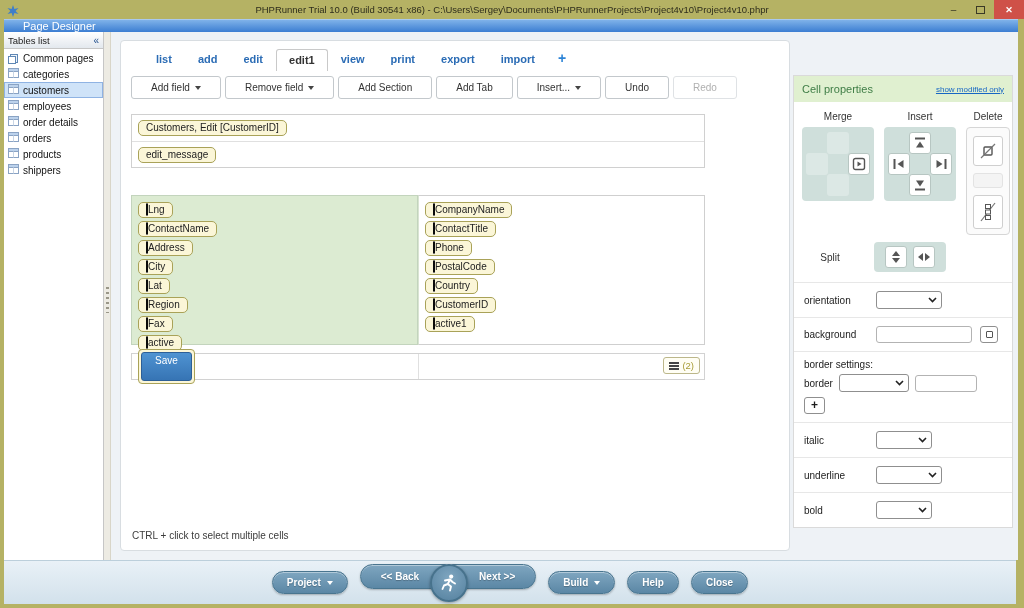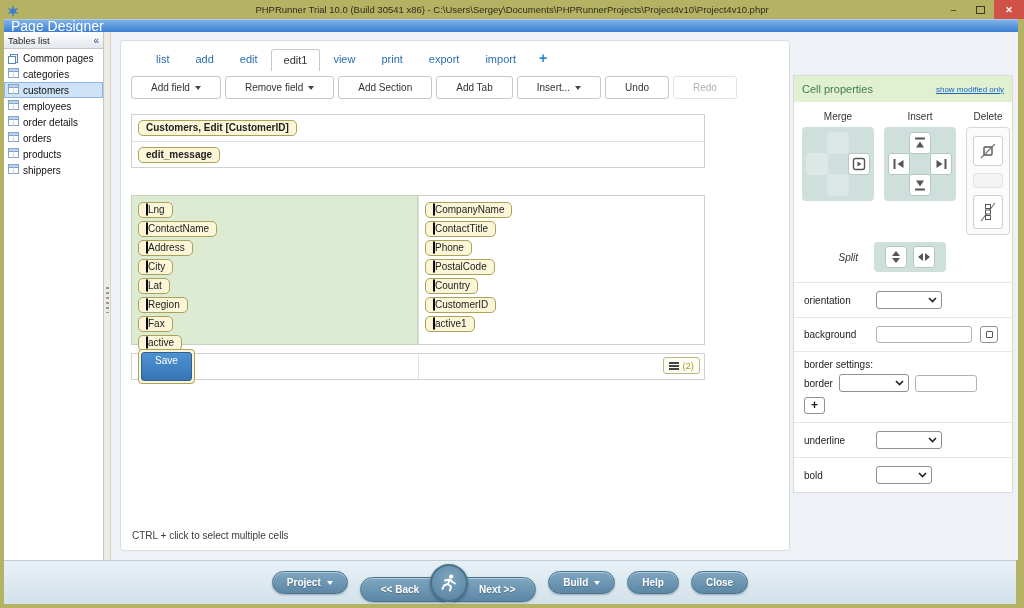--- a/index.html
+++ b/index.html
@@ -10,22 +10,22 @@
   .titlebar { position:absolute; top:0; left:0; right:0; height:19px; display:flex; align-items:center; }
   .title-text { position:absolute; left:0; right:0; text-align:center; font-size:9.5px; color:#2e2d1c; }
   .logo { position:absolute; left:7px; top:3px; }
   .win-controls { position:absolute; right:0; top:0; display:flex; height:19px; align-items:stretch; }
   .wc { width:27px; display:flex; align-items:center; justify-content:center; font-size:10px; color:#3a3926; cursor:default; }
   .wc-max-glyph { width:9px; height:8px; border:1px solid #3a3926; background:transparent; }
   .wc-close { background:#cf5148; color:#fff; font-size:9px; font-weight:bold; width:30px; }
 
   
   .pd-bar { position:absolute; top:19px; left:4px; right:6px; height:13px;
-            background:linear-gradient(#7fb2e9,#3c7ed2); color:#fff; font-size:14px;
-            line-height:13px; padding-left:7px; border-top:1px solid #a9c9ef; }
+            background:linear-gradient(#7fb2e9,#3c7ed2); color:#fff; font-size:11px;
+            line-height:13px; padding-left:19px; border-top:1px solid #a9c9ef; }
 
   
   .body { position:absolute; top:32px; left:4px; right:6px; bottom:48px; background:#eef2f6; display:flex; }
 
   
   .sidebar { width:100px; background:#fff; border-right:1px solid #c6c6c6; font-size:10px; }
   .sb-header { height:17px; background:linear-gradient(#ffffff,#e3e8ee); border-bottom:1px solid #c6c6c6;
                display:flex; align-items:center; justify-content:space-between; padding:0 4px; font-size:9.5px; color:#222; }
   .sb-collapse { color:#1f4e8c; font-size:10px; cursor:pointer; }
   .sb-list { list-style:none; padding-top:2px; }
@@ -39,33 +39,33 @@
   .grip { position:absolute; left:2px; top:255px; width:3px; height:26px;
           background:repeating-linear-gradient(#9a9788 0 2px, transparent 2px 5px); }
 
   
   .workspace { flex:1; position:relative; background:#eef2f6; }
 
   
   .canvas { position:absolute; left:9px; top:8px; width:670px; height:511px; background:#fff;
             border:1px solid #d8dde1; border-radius:4px; }
   .tabs-row { display:flex; align-items:flex-end; padding:7px 0 0 22px; }
-  .ptab { font-size:11px; font-weight:normal; color:#2b6cb5; padding:4px 12px 5px; cursor:pointer; border:1px solid transparent; }
+  .ptab { font-size:11px; font-weight:bold; color:#2b6cb5; padding:4px 12px 5px; cursor:pointer; border:1px solid transparent; }
   .ptab.is-active { background:#fff; border:1px solid #c9c9c9; border-bottom:none; border-radius:3px 3px 0 0; color:#333; }
   .tab-plus { font-size:14px; font-weight:bold; color:#2b83d6; padding:2px 10px 5px; cursor:pointer; }
 
   .toolbar { display:flex; gap:4px; margin:5px 0 0 10px; }
   .tbtn { display:inline-flex; align-items:center; gap:5px; background:#fff; border:1px solid #c3c8cc; border-radius:3px;
           font-size:10px; color:#333; padding:5px 19px; cursor:pointer; }
   .tbtn .caret { display:none; width:0; height:0; border-left:3.5px solid transparent; border-right:3.5px solid transparent; border-top:4px solid #444; }
   .tbtn.with-caret .caret { display:inline-block; }
   .tbtn.is-disabled { color:#b0b0b0; border-color:#dfe2e5; cursor:default; }
 
   .section1 { margin:15px 0 0 10px; width:574px; border:1px solid #d0d0d0; background:#fff; }
-  .s1row { height:26px; display:flex; align-items:center; padding-left:6px;font-weight:bold; }
+  .s1row { height:26px; display:flex; align-items:center; padding-left:6px; }
   .s1row + .s1row { border-top:1px solid #e0e0e0; }
 
   .chip { display:inline-flex; align-items:center; gap:4px; background:#fbf6d8; border:1px solid #a9a258;
           border-radius:5px; padding:1px 7px 2px; font-size:10px; color:#222; cursor:pointer; }
   .cbx { width:7px; height:7px; border:1.6px solid #0a0a0a; border-radius:2px; background:#fff; flex:0 0 auto; }
 
   .grid { margin:27px 0 0 10px; width:574px; height:150px; display:flex; }
   .gcell { padding:6px 0 0 6px; }
   .gcell-left { width:287px; background:#dcebd2; border:1px solid #c3d4bd; }
   .gcell-right { flex:1; background:#fff; border:1px solid #cfcfcf; border-left:1px solid #d9e4d2; }
@@ -101,21 +101,21 @@
   .sqbtn { width:22px; height:22px; background:#fff; border:1px solid #b7c6c2; border-radius:3px;
            display:flex; align-items:center; justify-content:center; position:absolute; cursor:pointer; }
   .ghost { position:absolute; width:22px; height:22px; border-radius:3px; background:rgba(255,255,255,.28); }
   .pos-t { left:25px; top:5px; } .pos-l { left:4px; top:26px; } .pos-r { left:46px; top:26px; } .pos-b { left:25px; top:47px; }
   .del-box { width:44px; height:108px; background:#fbfbfb; border:1px solid #d6d6d6; border-radius:4px;
              display:flex; flex-direction:column; align-items:center; padding-top:8px; gap:7px; }
   .del-btn { width:30px; background:#fff; border:1px solid #cfcfcf; border-radius:3px; display:flex; align-items:center; justify-content:center; cursor:pointer; }
   .del-btn.b1 { height:30px; } .del-btn.b3 { height:34px; }
   .del-mid { width:30px; height:15px; border:1px solid #e3e3e3; border-radius:3px; background:#f4f4f4; }
   .split-row { display:flex; align-items:center; margin:7px 8px 10px 8px; }
-  .split-label { width:72px; text-align:right; padding-right:16px; font-size:10px; color:#333;font-style:italic; }
+  .split-label { width:72px; text-align:center; padding-right:16px; font-size:10px; color:#333; }
   .split-strip { width:72px; height:30px; display:flex; align-items:center; justify-content:center; gap:6px; }
   .split-strip .sbt { width:22px; height:22px; background:#fff; border:1px solid #b7c6c2; border-radius:3px;
                       display:flex; align-items:center; justify-content:center; cursor:pointer; }
 
   .prow { border-top:1px solid #e7e7e7; padding:8px 10px; display:flex; align-items:center; font-size:10px; color:#1c1c1c; }
   .plabel { width:72px; flex:0 0 auto; }
   .sel { height:18px; border:1px solid #8f8f8f; border-radius:3px; background:#fff; display:inline-flex;
          align-items:center; justify-content:flex-end; padding-right:4px; cursor:pointer; }
   .sel.w56{width:56px} .sel.w66{width:66px} .sel.w70{width:70px}
   .inp { height:17px; border:1px solid #b3b3b3; border-radius:3px; background:#fff; width:96px; font-size:10px; padding:0 4px; }
@@ -129,21 +129,21 @@
 
   
   .footer { position:absolute; left:4px; right:8px; bottom:4px; height:44px;
             background:linear-gradient(#e9f1f7,#d2e1eb); border-top:1px solid #bccfdb;
             display:flex; align-items:center; justify-content:center; gap:12px; }
   .fbtn { background:linear-gradient(#7fa6c0,#5b87a5); border:1px solid #49758f; border-radius:12px; color:#fff;
           font-size:10px; font-weight:bold; padding:5px 14px; display:inline-flex; align-items:center; gap:6px;
           box-shadow:inset 0 1px 0 rgba(255,255,255,.4), 0 1px 2px rgba(0,0,0,.25); cursor:pointer;
           text-shadow:0 1px 1px rgba(0,0,0,.25); }
   .fbtn .caret-w { width:0; height:0; border-left:3.5px solid transparent; border-right:3.5px solid transparent; border-top:4px solid #fff; }
-  .nav-pill { display:flex; align-items:flex-end; }
+  .nav-pill { display:flex; align-items:flex-start; }
   .pill-seg { background:linear-gradient(#7fa6c0,#5b87a5); border:1px solid #49758f; color:#fff; font-size:10px; font-weight:bold;
               padding:6px 20px; cursor:pointer; text-shadow:0 1px 1px rgba(0,0,0,.25);
               box-shadow:inset 0 1px 0 rgba(255,255,255,.4), 0 1px 2px rgba(0,0,0,.25); }
   .pill-back { border-radius:14px 0 0 14px; padding-right:26px; }
   .pill-next { border-radius:0 14px 14px 0; padding-left:26px; }
   .pill-circle { width:38px; height:38px; border-radius:50%; margin:0 -16px; z-index:2;
                  background:radial-gradient(circle at 50% 35%, #7fa6c0, #54809e); border:2px solid #47728c;
                  display:flex; align-items:center; justify-content:center; box-shadow:0 1px 3px rgba(0,0,0,.35); cursor:pointer; }
 </style>
 </head>
@@ -566,20 +566,28 @@
             <div class="border-line2">
               <span>border</span>
               <span class="sel w70">
                   <svg width="9" height="6" viewBox="0 0 9 6">
                     <polyline points="1,1 4.5,4.5 8,1" fill="none" stroke="#222" stroke-width="1.6"></polyline>
                   </svg>
                 </span>
               <input class="inp" style="width: 62px;">
             </div>
             <div class="plus-btn">+</div>
+          </div>
+          <div class="prow">
+            <span class="plabel">italic</span>
+            <span class="sel w56">
+                <svg width="9" height="6" viewBox="0 0 9 6">
+                  <polyline points="1,1 4.5,4.5 8,1" fill="none" stroke="#222" stroke-width="1.6"></polyline>
+                </svg>
+              </span>
           </div>
           <div class="prow">
             <span class="plabel">underline</span>
             <span class="sel w66">
                 <svg width="9" height="6" viewBox="0 0 9 6">
                   <polyline points="1,1 4.5,4.5 8,1" fill="none" stroke="#222" stroke-width="1.6"></polyline>
                 </svg>
               </span>
           </div>
           <div class="prow">

